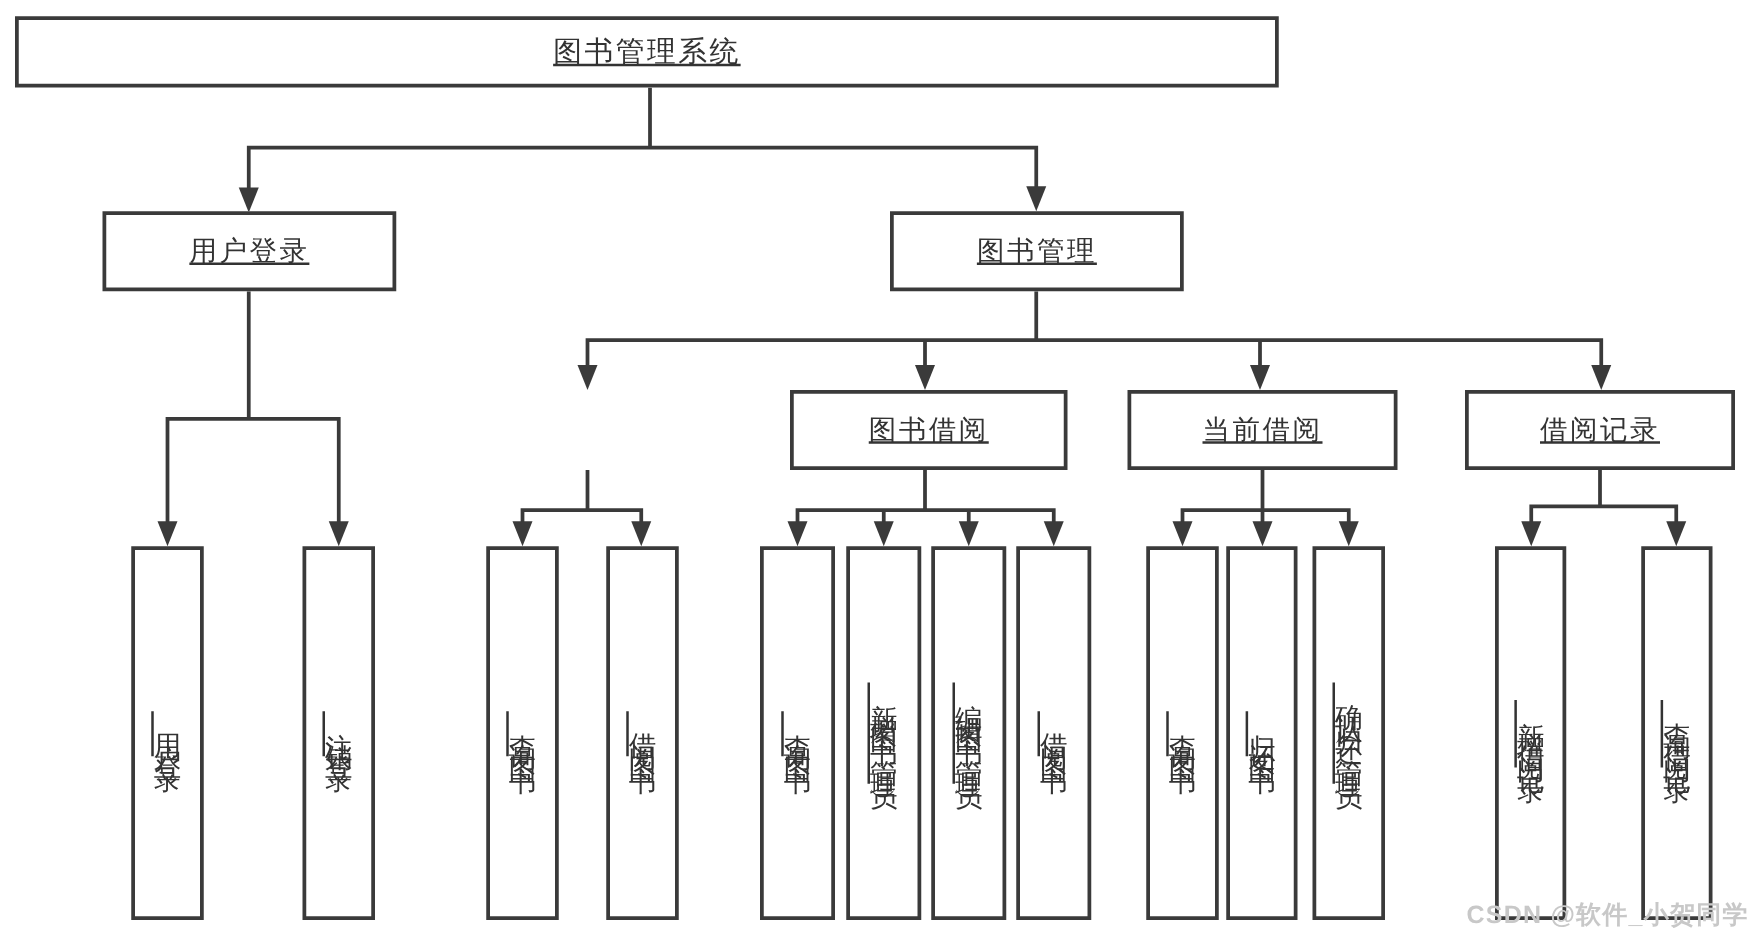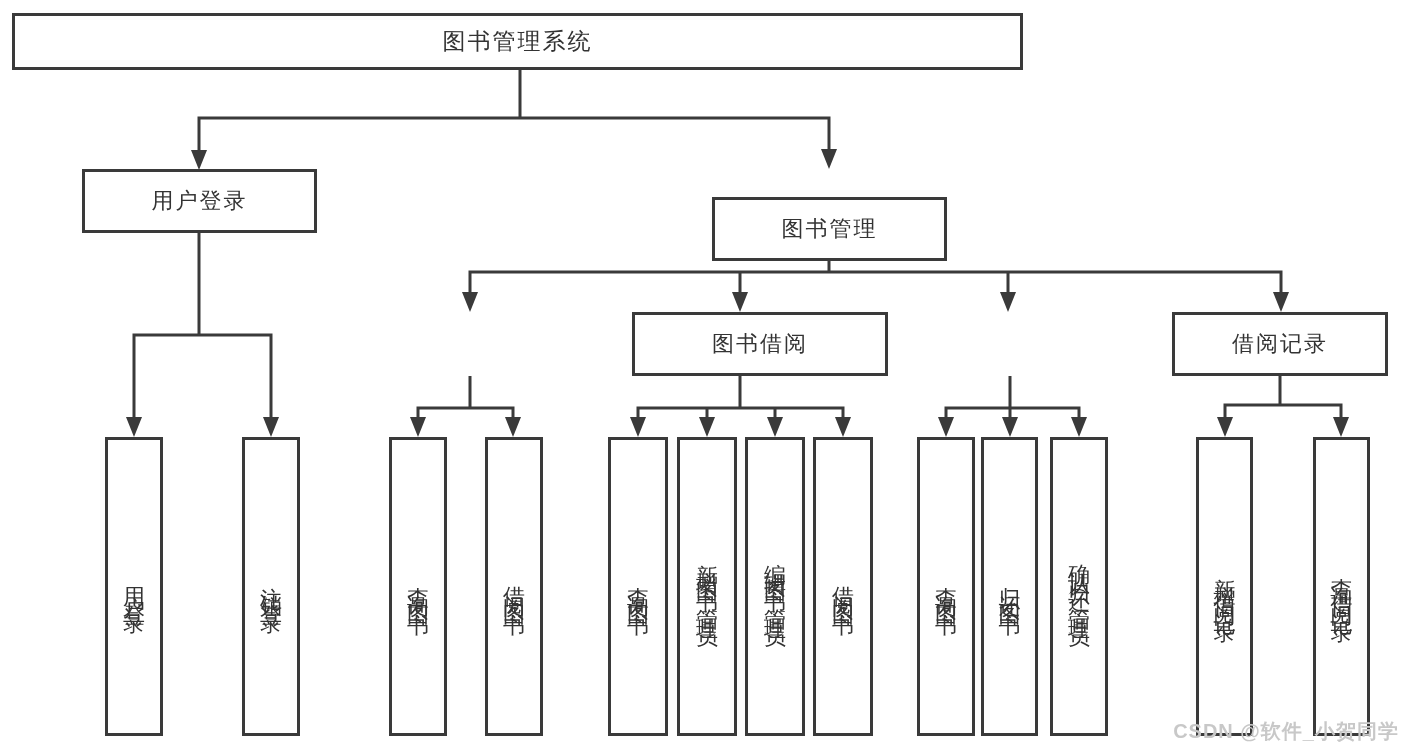--- a/index.html
+++ b/index.html
@@ -37,20 +37,21 @@
     box-sizing: border-box;
     border: 3px solid var(--line);
     background: #fff;
     display: flex;
     align-items: center;
     justify-content: center;
     color: var(--text);
     font-size: 22px;
     letter-spacing: 2px;
     z-index: 2;
+    text-decoration: underline;
   }
   .node.root { font-size: 23px; }
   .node.leaf {
     writing-mode: vertical-rl;
     font-size: 22px;
     letter-spacing: 9px;
     line-height: 1;
     padding: 4px 0;
   }
   .watermark {
@@ -116,23 +117,24 @@
     <g>
       <path d="M1280,374 V406.5 M1223.5,405 H1342.5 M1225,403.5 V420 M1341,403.5 V420"></path>
       <polygon points="1217,417 1233,417 1225,437"></polygon>
       <polygon points="1333,417 1349,417 1341,437"></polygon>
     </g>
   </svg>
 
   <div class="node root" style="left:12px; top:13px; width:1011px; height:57px;">图书管理系统</div>
 
   <div class="node" style="left:82px; top:169px; width:235px; height:64px;">用户登录</div>
-  <div class="node" style="left:712px; top:169px; width:235px; height:64px;margin-top:28px;">图书管理</div>
+  <div class="node" style="left:712px; top:169px; width:235px; height:64px;">图书管理</div>
 
-  <div class="node" style="left:632px; top:312px; width:256px; height:64px;">图书借阅</div>
+  <div class="node" style="left:632px; top:312px; width:222px; height:64px;">图书借阅</div>
+  <div class="node" style="left:902px; top:312px; width:216px; height:64px;">当前借阅</div>
   <div class="node" style="left:1172px; top:312px; width:216px; height:64px;">借阅记录</div>
 
   <div class="node leaf" style="left:105px; top:437px; width:58px; height:299px;">用户登录</div>
   <div class="node leaf" style="left:242px; top:437px; width:58px; height:299px;">注销登录</div>
 
   <div class="node leaf" style="left:389px; top:437px; width:58px; height:299px;">查询图书</div>
   <div class="node leaf" style="left:485px; top:437px; width:58px; height:299px;">借阅图书</div>
 
   <div class="node leaf" style="left:608px; top:437px; width:60px; height:299px;">查询图书</div>
   <div class="node leaf" style="left:677px; top:437px; width:60px; height:299px;">新增图书（管理员）</div>

